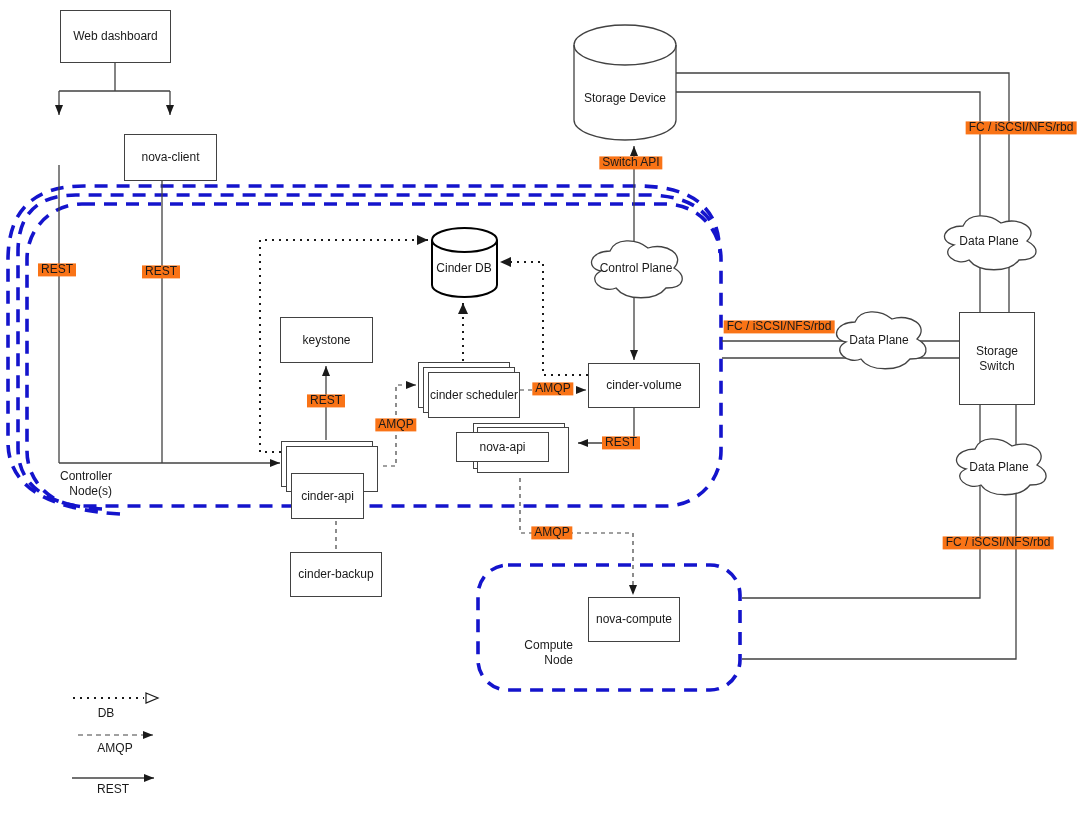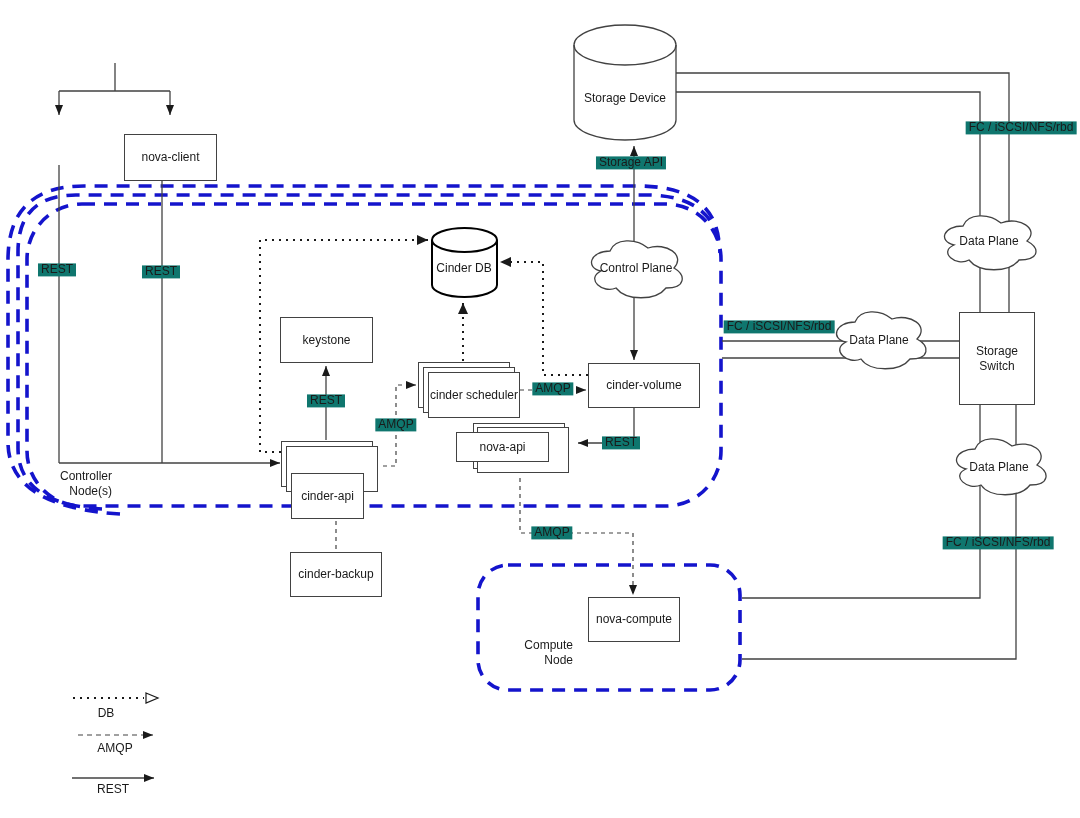--- a/index.html
+++ b/index.html
@@ -19,21 +19,21 @@
     display:flex;align-items:center;justify-content:center;
     font-size:12px;color:var(--c-text);text-align:center;
     box-sizing:border-box;line-height:1.25;
   }
   .stack-layer{
     position:absolute;background:#fff;border:1px solid var(--c-line);
     box-sizing:border-box;
   }
   .elabel{
     position:absolute;transform:translate(-50%,-50%);
-    background:#0f766e;padding:0 3px;font-size:12px;color:var(--c-text);
+    background:#f97316;padding:0 3px;font-size:12px;color:var(--c-text);
     white-space:nowrap;line-height:1.1;
   }
   .wlabel{
     position:absolute;transform:translate(-50%,-50%);
     font-size:12px;color:var(--c-text);text-align:right;line-height:1.25;
   }
   .nowrap{white-space:nowrap;}
 </style>
 </head>
 <body>
@@ -105,20 +105,21 @@
       <path d="M855,322 C835,322 830,339 846,342 C830,350 848,365 861,359 C870,372 900,372 910,359 C930,359 930,346 917,339 C930,326 910,313 892,319 C880,309 860,309 855,322 Z"></path>
       <path d="M975,449 C955,449 950,465 966,469 C950,476 968,491 981,485 C990,498 1020,498 1030,485 C1050,485 1050,472 1037,465 C1050,452 1030,439 1012,446 C1000,436 980,436 975,449 Z"></path>
     </g>
 
     <path d="M73,698 L144,698" stroke="var(--c-text)" stroke-width="2" stroke-dasharray="2 5" fill="none"></path>
     <path d="M146,693 L158,698 L146,703 Z" stroke="var(--c-text)" stroke-width="1.2" fill="#ffffff"></path>
     <path d="M78,735 L153,735" stroke="var(--c-line)" stroke-width="1.2" stroke-dasharray="5 4" fill="none" marker-end="url(#mS)"></path>
     <path d="M72,778 L154,778" stroke="var(--c-line)" stroke-width="1.4" fill="none" marker-end="url(#mS)"></path>
   </svg>
 
+  <div class="node" style="left:60px;top:10px;width:111px;height:53px">Web dashboard</div>
   <div class="node" style="left:124px;top:134px;width:93px;height:47px">nova-client</div>
   <div class="node" style="left:280px;top:317px;width:93px;height:46px">keystone</div>
   <div class="node" style="left:290px;top:552px;width:92px;height:45px">cinder-backup</div>
   <div class="node" style="left:588px;top:363px;width:112px;height:45px">cinder-volume</div>
   <div class="node" style="left:588px;top:597px;width:92px;height:45px">nova-compute</div>
   <div class="node" style="left:959px;top:312px;width:76px;height:93px;padding:16px 12px">Storage Switch</div>
 
   <div>
     <div class="stack-layer" style="left:281px;top:441px;width:92px;height:46px"></div>
     <div class="stack-layer" style="left:286px;top:446px;width:92px;height:46px"></div>
@@ -144,21 +145,21 @@
   <div class="wlabel" style="left:78px;top:484px;width:68px">Controller Node(s)</div>
   <div class="wlabel" style="left:538px;top:653px;width:70px">Compute Node</div>
 
   <div class="elabel" style="left:57px;top:270px">REST</div>
   <div class="elabel" style="left:161px;top:272px">REST</div>
   <div class="elabel" style="left:326px;top:401px">REST</div>
   <div class="elabel" style="left:621px;top:443px">REST</div>
   <div class="elabel" style="left:396px;top:425px">AMQP</div>
   <div class="elabel" style="left:553px;top:389px">AMQP</div>
   <div class="elabel" style="left:552px;top:533px">AMQP</div>
-  <div class="elabel" style="left:631px;top:163px">Storage API</div>
+  <div class="elabel" style="left:631px;top:163px">Switch API</div>
   <div class="elabel" style="left:1021px;top:128px">FC / iSCSI/NFS/rbd</div>
   <div class="elabel" style="left:779px;top:327px">FC / iSCSI/NFS/rbd</div>
   <div class="elabel" style="left:998px;top:543px">FC / iSCSI/NFS/rbd</div>
 
   <div class="wlabel nowrap" style="left:106px;top:713px">DB</div>
   <div class="wlabel nowrap" style="left:115px;top:748px">AMQP</div>
   <div class="wlabel nowrap" style="left:113px;top:789px">REST</div>
 
 </div>
 

